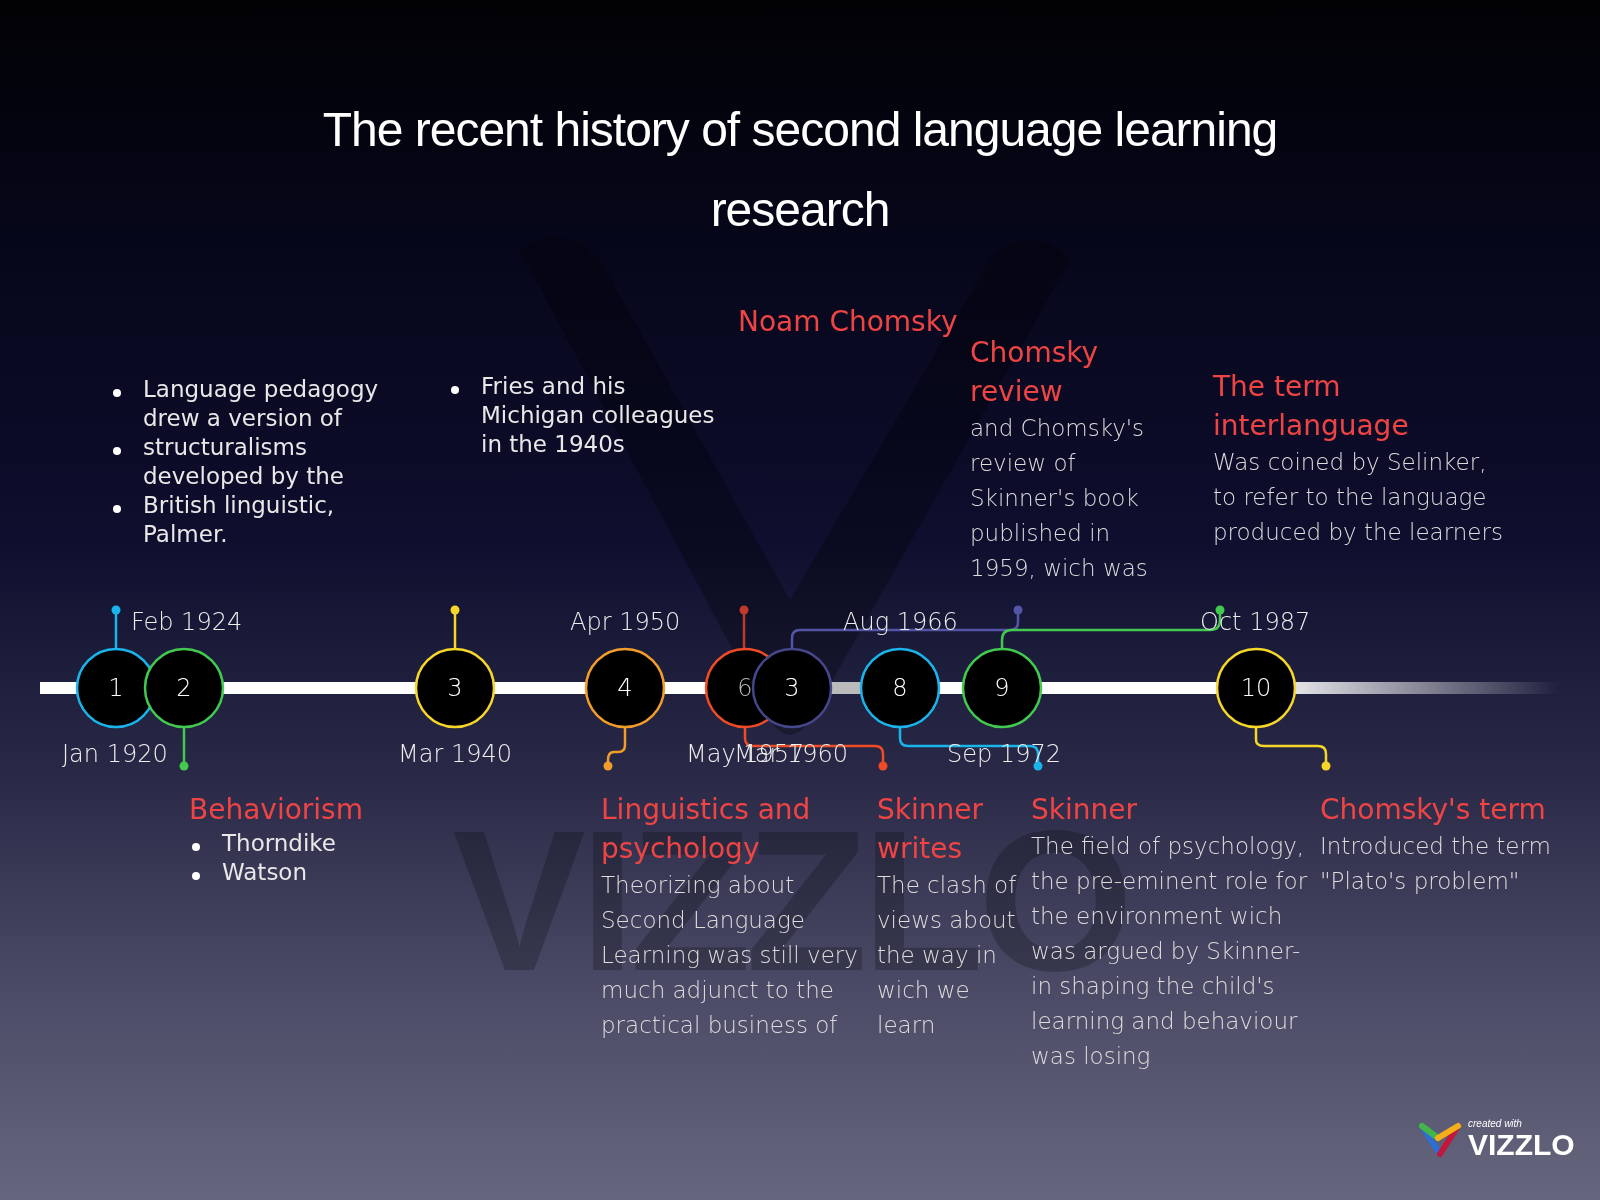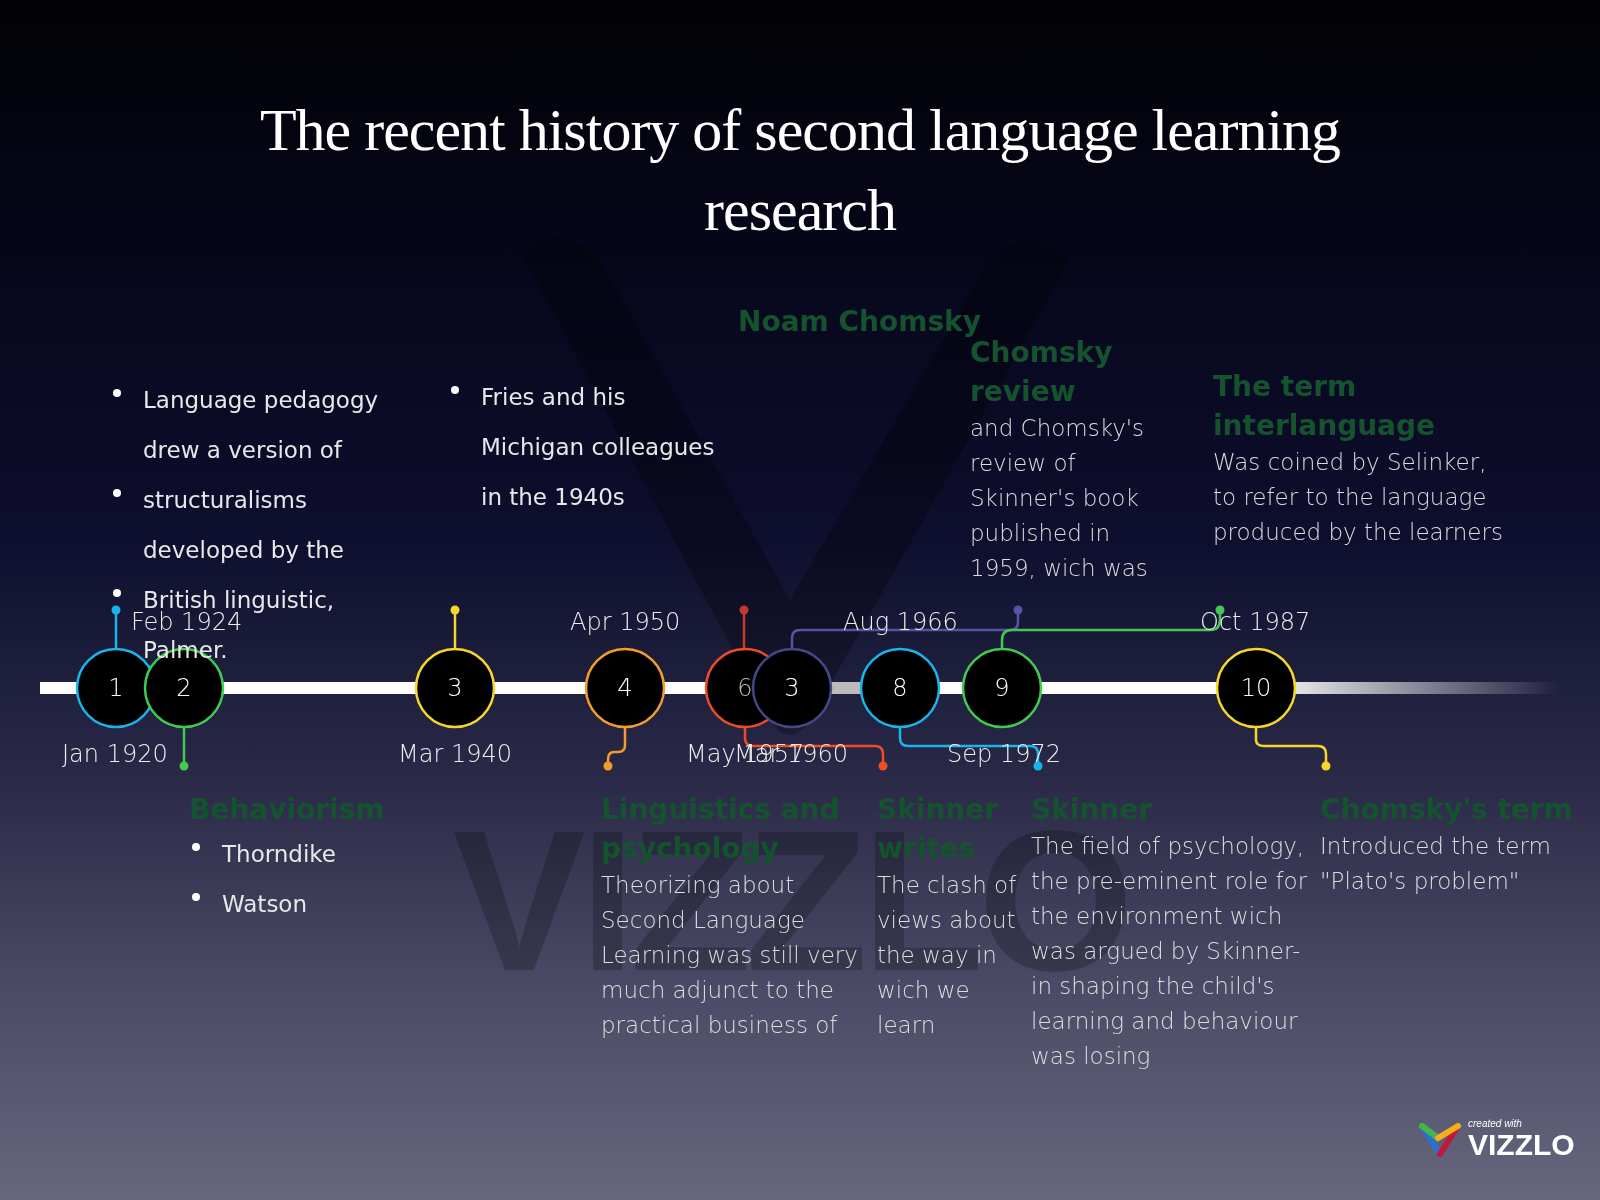--- a/index.html
+++ b/index.html
@@ -4,37 +4,37 @@
 <style>
   html, body { margin: 0; padding: 0; }
   body {
     width: 1600px; height: 1200px; overflow: hidden; position: relative;
     background: linear-gradient(to bottom, #020205 0%, #06061a 20%, #0e0e2e 45%, #2a2a48 65%, #4a4a66 82%, #66667e 100%);
     font-family: "Liberation Sans", sans-serif; color: #fff;
   }
   .watermark { position: absolute; left: 0; top: 0; width: 1600px; height: 1200px; pointer-events: none; }
   .title {
     position: absolute; left: 0; top: 90px; width: 1600px; text-align: center;
-    font-family: Liberation Serif, serif; font-weight: 200; font-size: 60px; line-height: 80px;
+    font-family: Liberation Sans, sans-serif; font-weight: 200; font-size: 48px; line-height: 80px;
     color: #fff; letter-spacing: -1px;
   }
   .timeline-svg { position: absolute; left: 0; top: 0; }
   .node-label {
     position: absolute; width: 80px; height: 80px; line-height: 80px; text-align: center;
     font-size: 24px; color: #fff; font-family: "DejaVu Sans", sans-serif; font-weight: 200;
   }
   .date {
     position: absolute; font-size: 24px; color: #eee; white-space: nowrap;
     font-family: "DejaVu Sans", sans-serif; font-weight: 200;
   }
   .block { position: absolute; color: #eee; font-family: "DejaVu Sans", sans-serif; }
-  .block .heading { font-size: 28px; line-height: 39px; font-weight: 700; color: #14532d; }
+  .block .heading { font-size: 28px; line-height: 39px; font-weight: 400; color: #ef4444; }
   .block .body { font-size: 23px; line-height: 35px; color: #ddd; font-weight: 300; }
   .block ul { margin: 0; padding: 0 0 0 33px; list-style: none; }
-  .block ul li { position: relative; font-size: 23px; line-height: 50px; color: #e8e8e8; }
+  .block ul li { position: relative; font-size: 23px; line-height: 29px; color: #e8e8e8; }
   .block ul li::before {
     content: ""; position: absolute; left: -30px; top: 14px; width: 8px; height: 8px;
     border-radius: 50%; background: #fff;
   }
   .logo { position: absolute; left: 1418px; top: 1116px; width: 160px; height: 44px; }
   .logo .created { position: absolute; left: 50px; top: 2px; font-size: 10px; font-style: italic; color: #fff; text-align: right; }
   .logo .brand { position: absolute; left: 50px; top: 12px; font-size: 30px; font-weight: bold; color: #fff; letter-spacing: 0px; font-family: "Liberation Sans", sans-serif; }
 </style>
 </head>
 <body>

